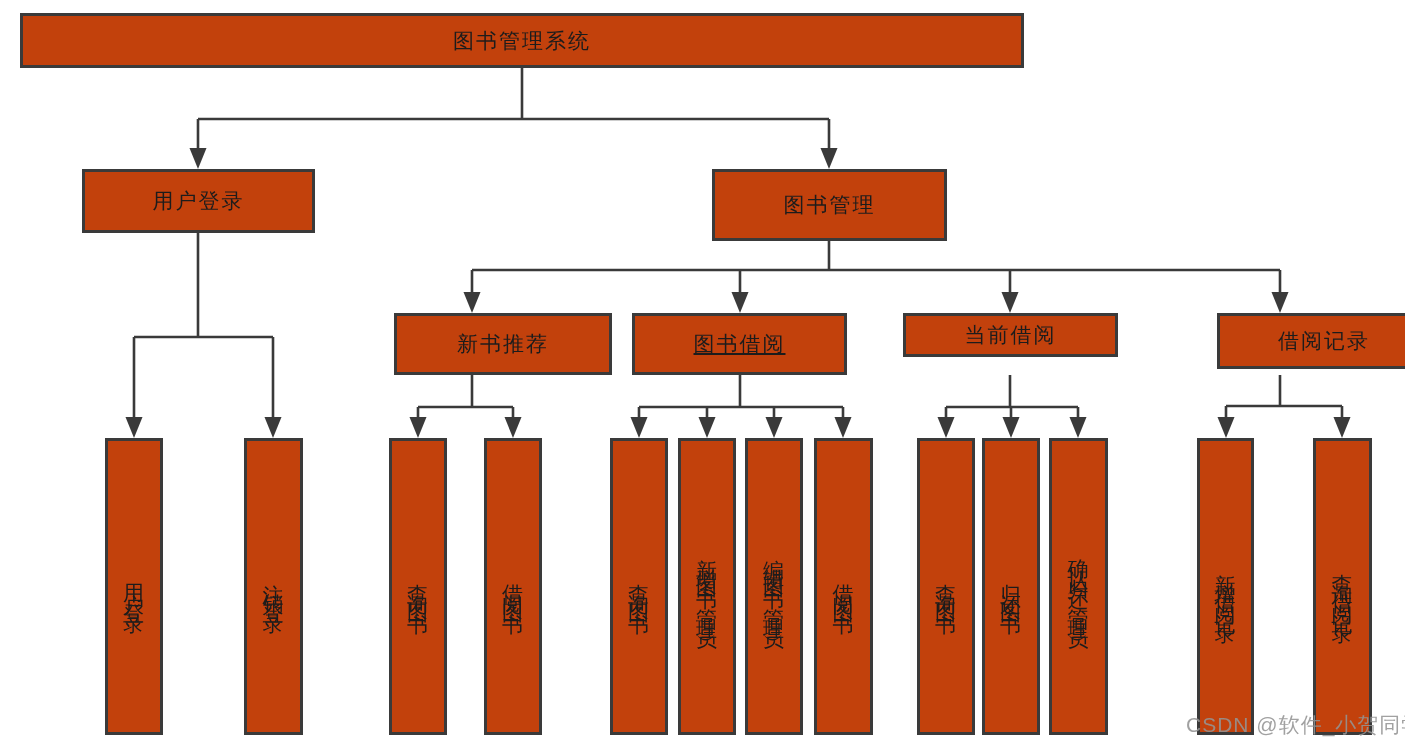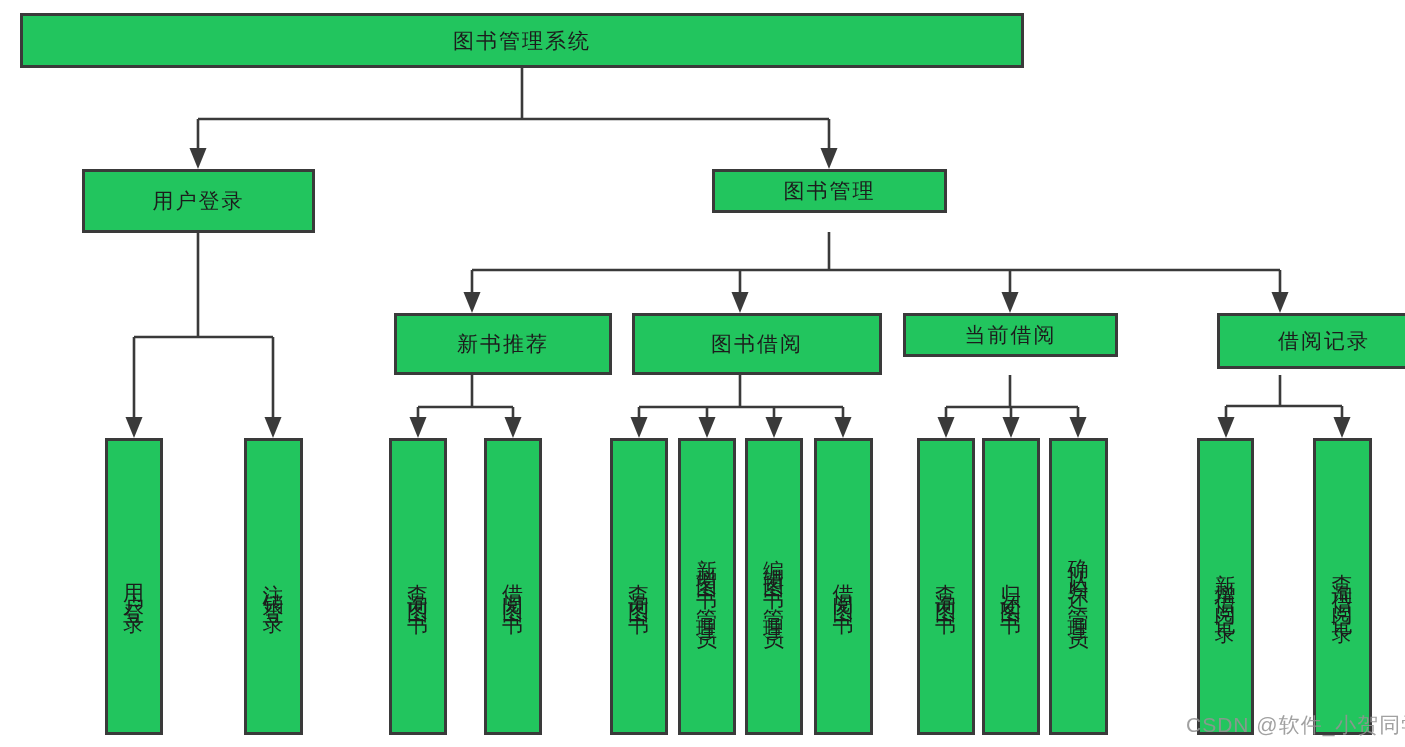--- a/index.html
+++ b/index.html
@@ -7,21 +7,21 @@
     position:relative;
     width:1405px;height:747px;
     background:#ffffff;
     font-family:"Liberation Sans", sans-serif;
     overflow:hidden;
   }
   svg.wires{position:absolute;left:0;top:0;width:1405px;height:747px;}
   .box{
     position:absolute;
     box-sizing:border-box;
-    background:#22c55e;
+    background:#c2410c;
     border:3px solid #3a3a3a;
     display:flex;
     align-items:center;
     justify-content:center;
     color:#1c1c1c;
     z-index:2;
   }
   .box.h span{
     font-size:21px;
     letter-spacing:2px;
@@ -81,28 +81,28 @@
     </g>
   </svg>
 
   <div class="box h" style="left:20px;top:13px;width:1004px;height:55px;">
     <span>图书管理系统</span>
   </div>
 
   <div class="box h" style="left:82px;top:169px;width:233px;height:64px;">
     <span>用户登录</span>
   </div>
-  <div class="box h" style="left:712px;top:169px;width:235px;height:44px;">
+  <div class="box h" style="left:712px;top:169px;width:235px;height:72px;">
     <span>图书管理</span>
   </div>
 
   <div class="box h" style="left:363px;top:313px;width:218px;height:62px;margin-left:31px;">
     <span>新书推荐</span>
   </div>
-  <div class="box h" style="left:632px;top:313px;width:250px;height:62px;">
+  <div class="box h" style="left:632px;top:313px;width:215px;height:62px;text-decoration:underline;">
     <span>图书借阅</span>
   </div>
   <div class="box h" style="left:903px;top:313px;width:215px;height:44px;">
     <span>当前借阅</span>
   </div>
   <div class="box h" style="left:1173px;top:313px;width:214px;height:56px;margin-left:44px;">
     <span>借阅记录</span>
   </div>
 
   <div class="box v" style="left:105px;top:438px;width:58px;">

